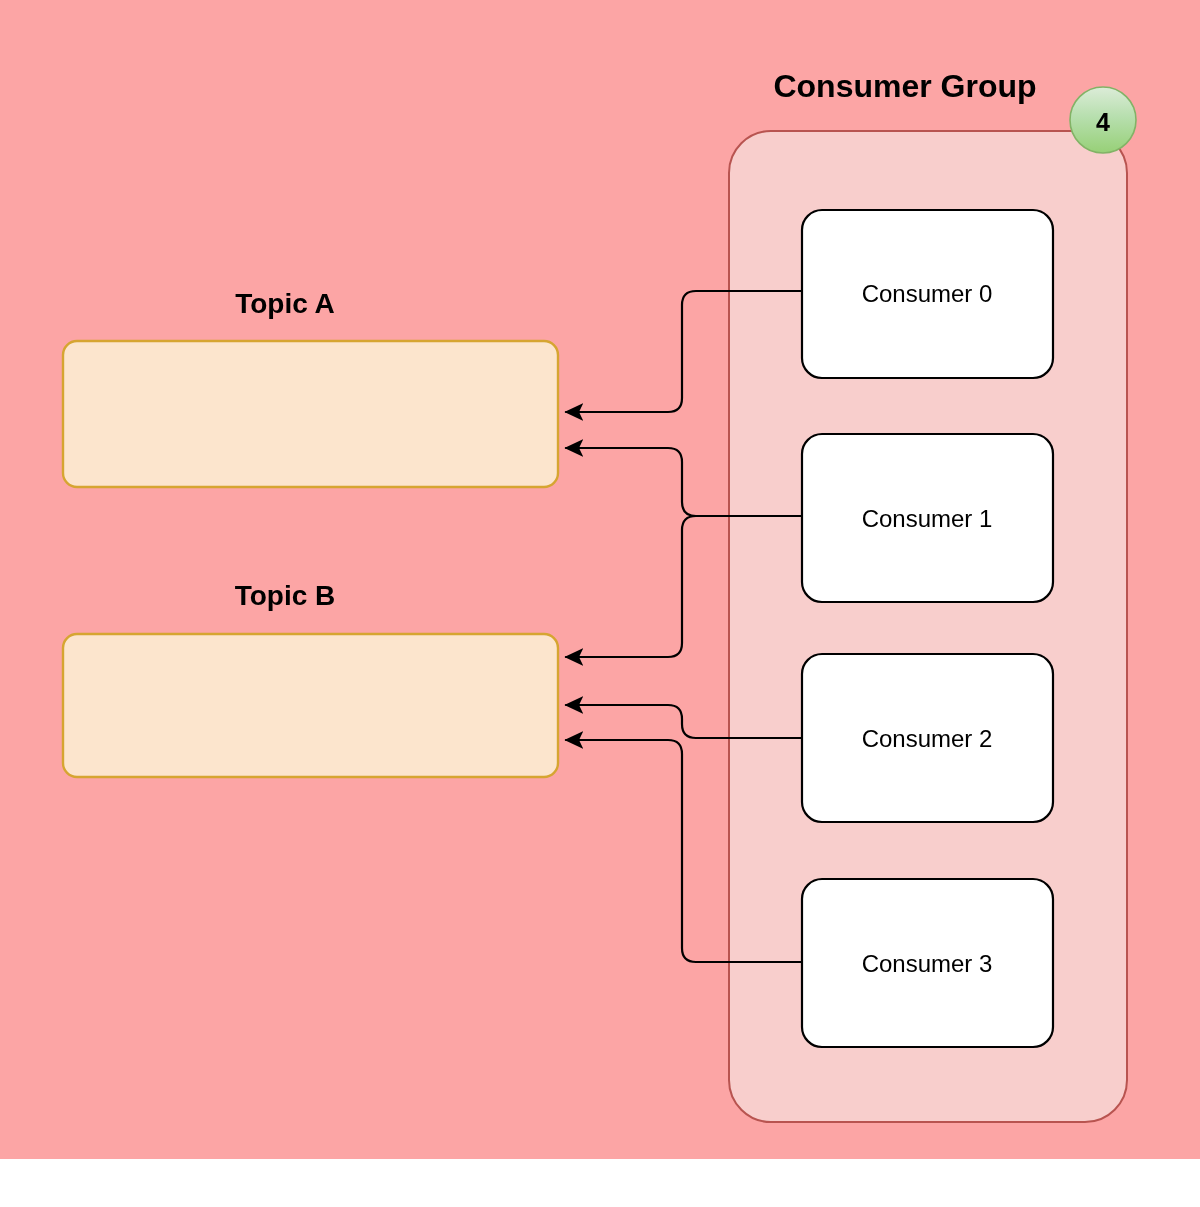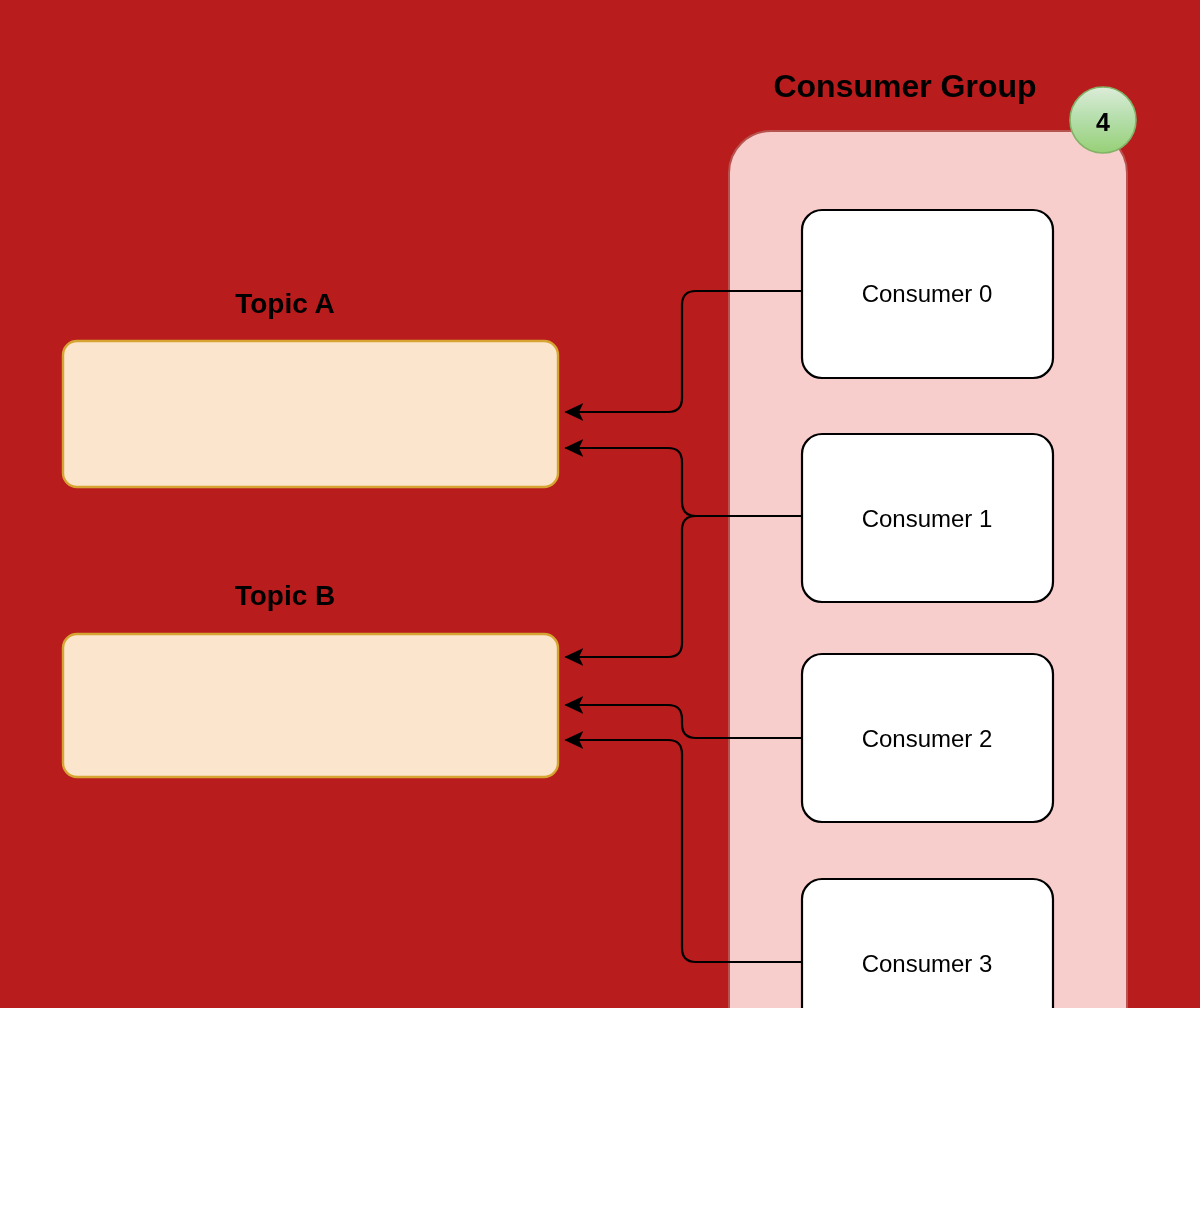--- a/index.html
+++ b/index.html
@@ -7,22 +7,22 @@
     margin: 0;
     padding: 0;
     background: #ffffff;
   }
   body {
     font-family: "Liberation Sans", sans-serif;
   }
   #canvas {
     position: relative;
     width: 1200px;
-    height: 1008px;
-    background: #b91c1c;
+    height: 1159px;
+    background: #fca5a5;
     overflow: hidden;
   }
   #diagram-svg {
     position: absolute;
     left: 0;
     top: 0;
     width: 1200px;
     height: 1207px;
   }
   .node-label {

